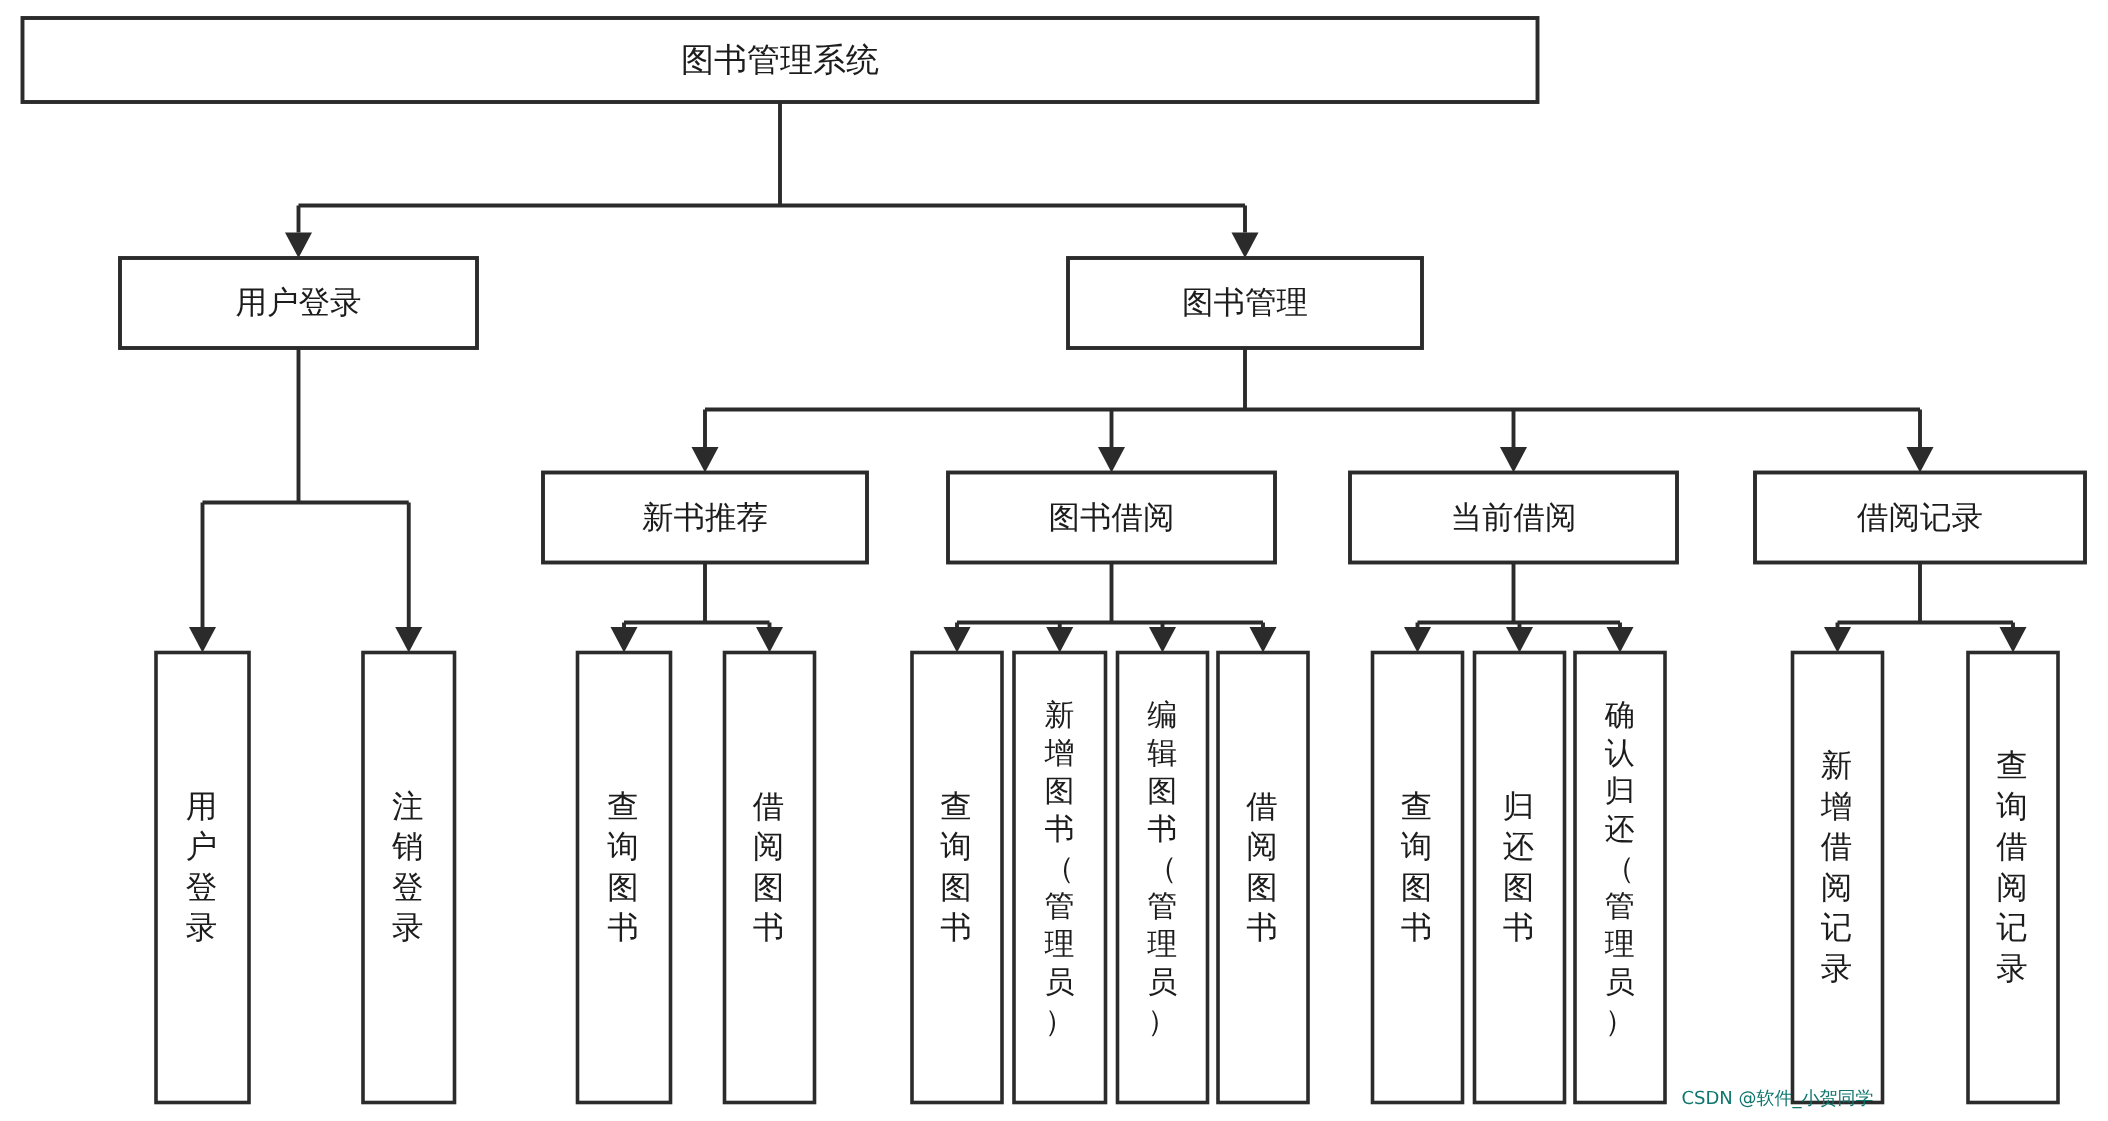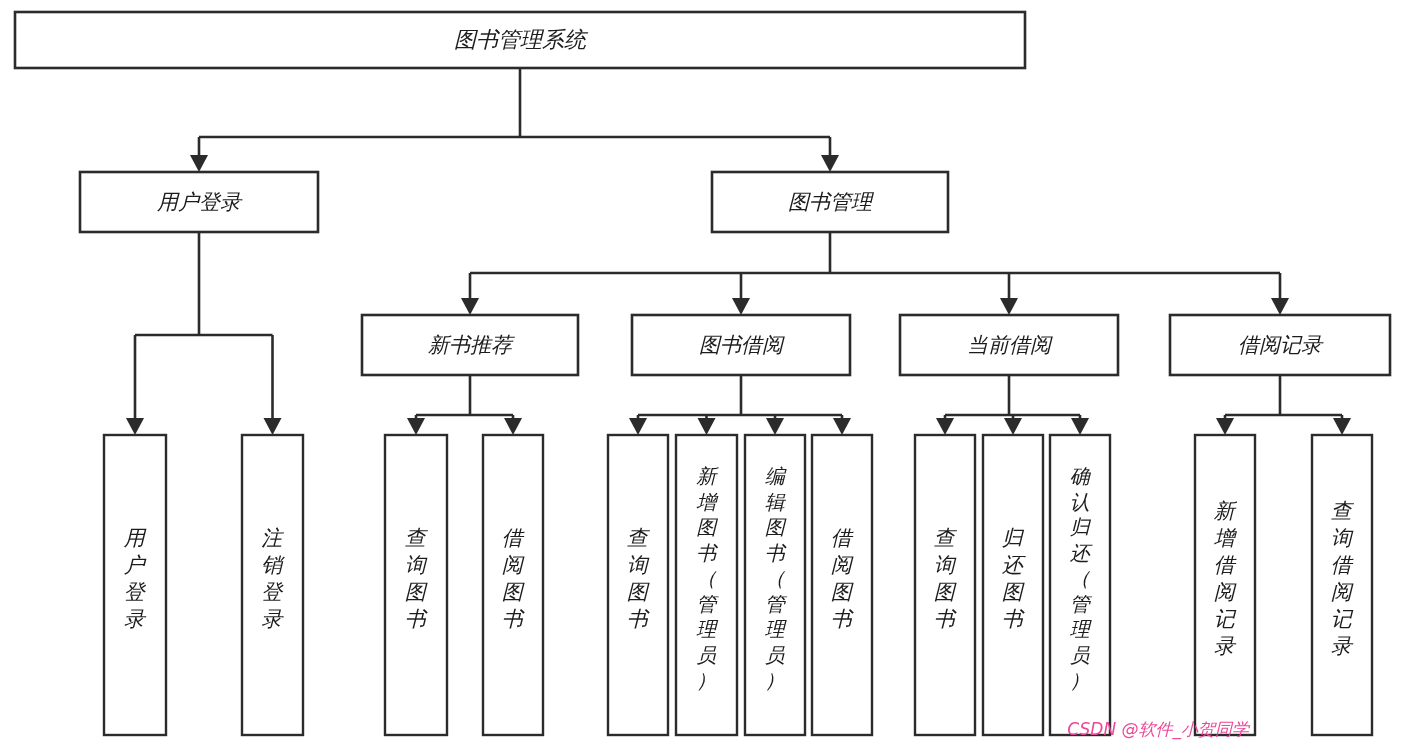--- a/index.html
+++ b/index.html
@@ -12,21 +12,20 @@
     height: 747px;
     font-family: "DejaVu Sans", "Liberation Sans", sans-serif;
     overflow: hidden;
     position: relative;
   }
   #diagram-root {
     position: absolute;
     left: 0; top: 0;
     width: 1257px;
     height: 747px;
-    font-style: italic;
   }
   svg.flow {
     display: block;
     width: 1405px;
     height: 747px;
   }
   .node-rect {
     fill: #ffffff;
     stroke: #2b2b2b;
     stroke-width: 2.6;
@@ -65,22 +64,22 @@
   }
   .leaf-label.small {
     font-size: 20px;
     letter-spacing: 0.5px;
   }
   .watermark {
     position: absolute;
     right: 8px;
     bottom: 6px;
     font-family: "DejaVu Sans", "Liberation Sans", sans-serif;
-    font-size: 17px;
-    color: #ec4899;
+    font-size: 12px;
+    color: #0f766e;
     white-space: nowrap;
     user-select: none;
   }
 </style>
 </head>
 <body>
 
 <div id="diagram-root">
   <svg class="flow" viewBox="0 0 1405 747" xmlns="http://www.w3.org/2000/svg">
     <g id="connectors">

